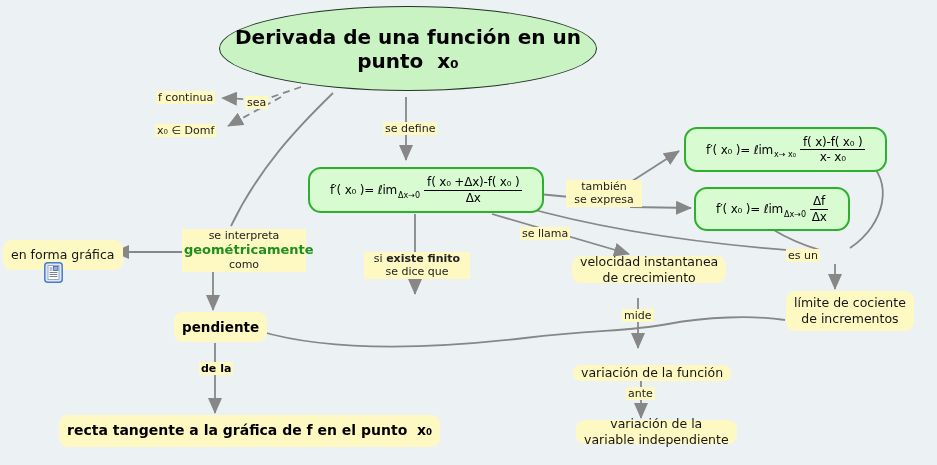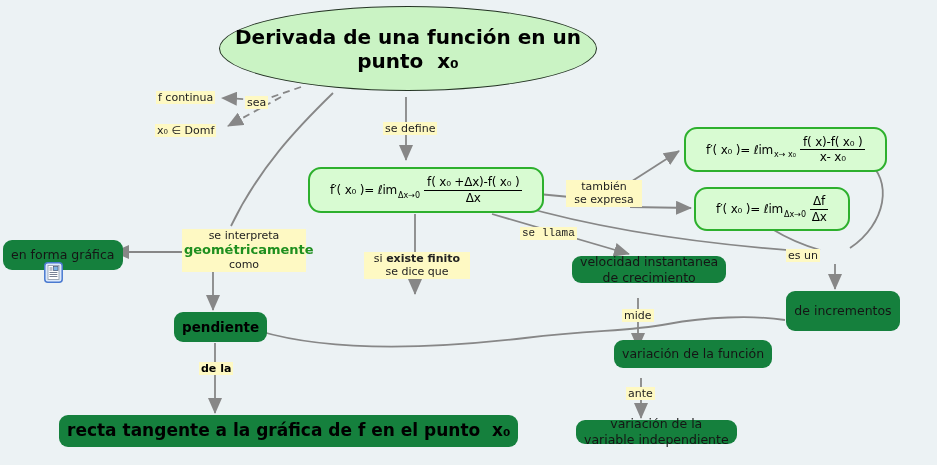--- a/index.html
+++ b/index.html
@@ -18,44 +18,44 @@
     display:flex;align-items:center;justify-content:center;font-size:12px;color:#000;
     white-space:nowrap;box-sizing:border-box;letter-spacing:-0.2px;padding:0 20px;}
   .fsub{font-size:8px;position:relative;top:5px;margin:0 2px 0 1px;letter-spacing:0;}
   .frac{display:inline-flex;flex-direction:column;text-align:center;line-height:1.2;margin-left:2px;}
   .frac .num{border-bottom:1.3px solid #000;padding:0 3px;}
   #fx-main{left:308px;top:167px;min-width:209px;height:46px;}
   #fx-alt1{left:684px;top:127px;min-width:183px;height:45px;}
   #fx-alt2{left:694px;top:187px;min-width:142px;height:44px;}
 
   
-  .node{position:absolute;background:#15803d;border-radius:9px;color:#151515;
+  .node{position:absolute;background:#fef9c3;border-radius:9px;color:#151515;
     display:flex;flex-direction:column;align-items:center;justify-content:center;
     font-size:12.5px;line-height:1.25;padding:2px 8px;white-space:nowrap;box-sizing:border-box;}
   .b14{font-weight:bold;font-size:13.5px;color:#000;}
-  .b13{font-weight:bold;font-size:17px;color:#000;}
+  .b13{font-weight:bold;font-size:14px;color:#000;}
   #nd-grafica{left:3px;top:240px;min-width:104px;height:30px;}
   #nd-pendiente{left:174px;top:312px;min-width:83px;height:30px;}
   #nd-derivable{left:339px;top:296px;min-width:151px;height:32px;}
   #nd-velocidad{left:572px;top:256px;min-width:134px;height:27px;}
   #nd-limite{left:786px;top:291px;min-width:114px;height:40px;}
-  #nd-varfun{left:573px;top:340px;min-width:136px;height:28px;margin-left:41px;}
+  #nd-varfun{left:573px;top:365px;min-width:136px;height:16px;}
   #nd-varvar{left:576px;top:420px;min-width:135px;height:24px;}
   #nd-recta{left:59px;top:415px;min-width:319px;height:32px;}
 
   
   .lab{position:absolute;font-size:11px;color:#222;background:#fef9c3;padding:0 2px;
     white-space:nowrap;line-height:1.22;text-align:center;}
   .lab .green{color:#1f8f1f;font-weight:bold;font-size:13px;display:block;}
   #lb-fcontinua{left:156px;top:91px;}
   #lb-x0{left:155px;top:124px;}
   #lb-sea{left:245px;top:96px;}
   #lb-sedefine{left:383px;top:122px;}
   #lb-tambien{left:566px;top:180px;width:72px;}
-  #lb-sellama{left:520px;top:227px;font-family:Liberation Mono, monospace;}
+  #lb-sellama{left:520px;top:227px;}
   #lb-esun{left:786px;top:249px;}
   #lb-mide{left:622px;top:309px;}
   #lb-ante{left:626px;top:387px;}
   #lb-dela{left:199px;top:362px;font-weight:bold;color:#000;}
   #lb-siexiste{left:364px;top:252px;width:102px;}
   #lb-interpreta{left:152px;top:229px;width:120px;margin-left:30px;}
 
   #ic-resource{position:absolute;left:44px;top:262px;width:19px;height:21px;cursor:pointer;}
 </style>
 </head>
@@ -127,20 +127,21 @@
     <span>en forma gráfica</span>
   </div>
   <div class="node b14" id="nd-pendiente">
     <span>pendiente</span>
   </div>
   <div class="node" id="nd-velocidad">
     <span>velocidad instantanea</span>
     <span>de crecimiento</span>
   </div>
   <div class="node" id="nd-limite">
+    <span>límite de cociente</span>
     <span>de incrementos</span>
   </div>
   <div class="node" id="nd-varfun">
     <span>variación de la función</span>
   </div>
   <div class="node" id="nd-varvar">
     <span>variación de la</span>
     <span>variable independiente</span>
   </div>
   <div class="node b13" id="nd-recta">

